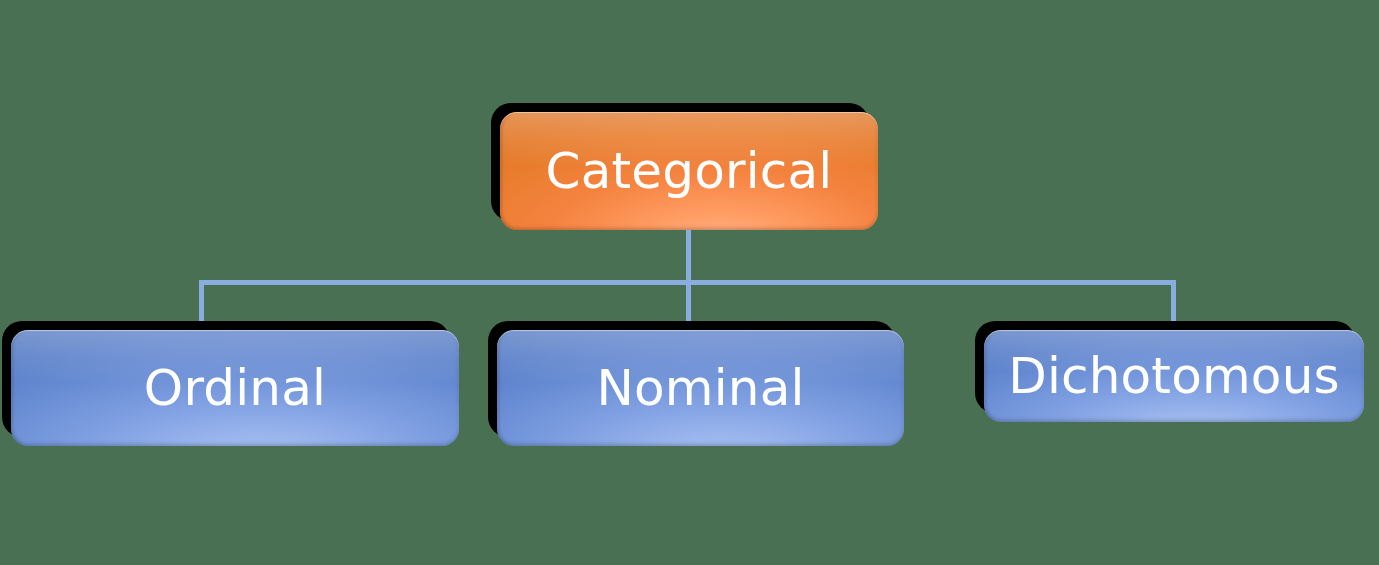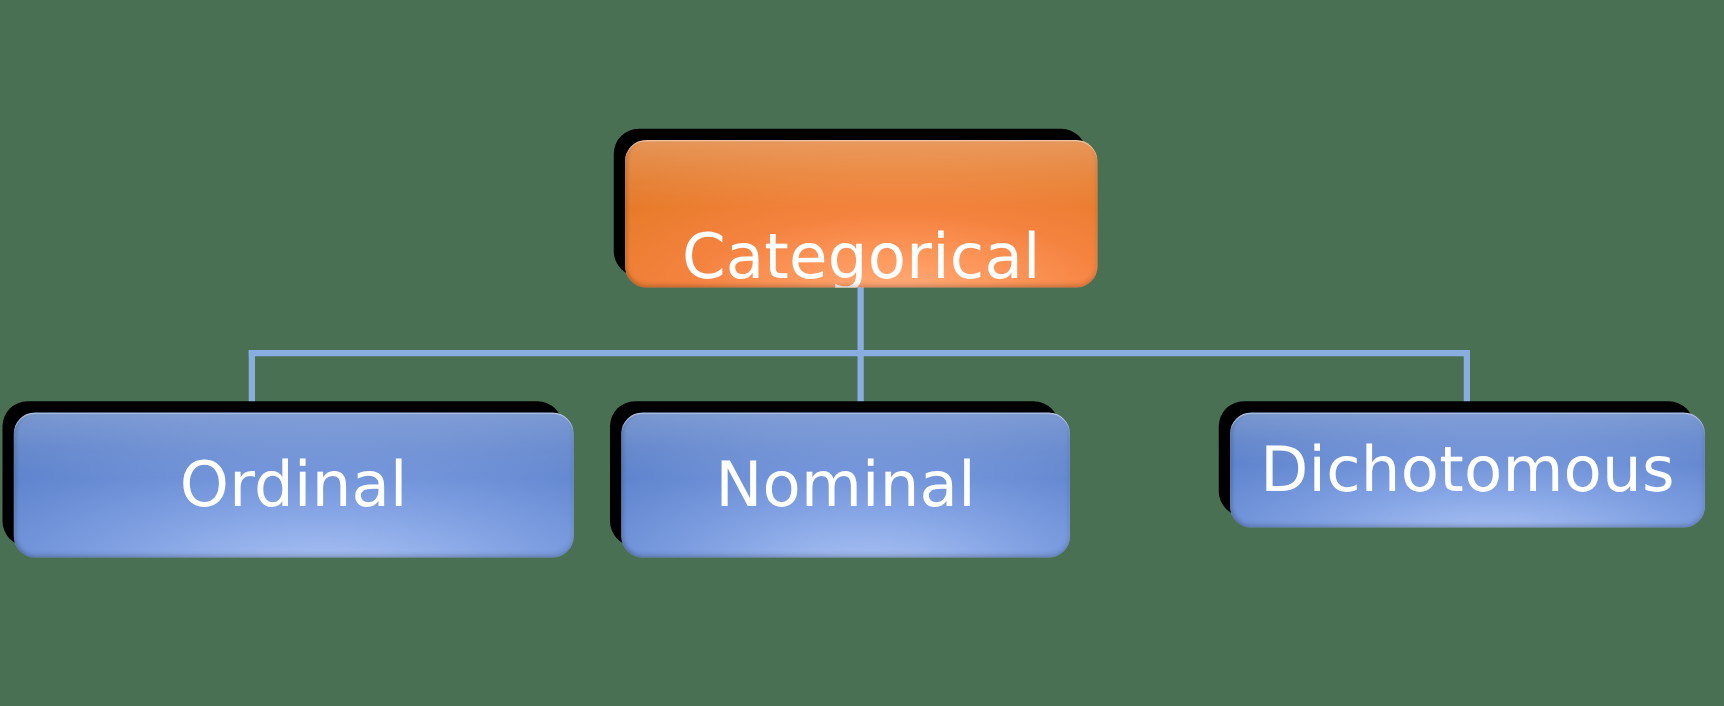--- a/index.html
+++ b/index.html
@@ -94,21 +94,20 @@
   
   .node-orange .node-face {
     background:
       radial-gradient(120% 150% at 58% 108%,
         #ffb083 0%,
         #ff9c62 16%,
         #f58340 38%,
         #e87c2c 60%,
         #df7220 80%,
         #d96c1b 100%);
-    align-items: flex-end;
   }
 
   
   .node-blue .node-face {
     background:
       radial-gradient(115% 150% at 55% 112%,
         #a9c2f2 0%,
         #9bb6ee 14%,
         #82a2e3 32%,
         #6c8fd6 52%,
@@ -146,21 +145,21 @@
 
   <div class="node node-blue node-clip-left" style="left:11px; top:330px; width:448px; height:116px;">
     <div class="node-shadow"></div>
     <div class="node-face">
       <div class="node-gloss"></div>
       <div class="node-rim"></div>
       <span class="node-label">Ordinal</span>
     </div>
   </div>
 
-  <div class="node node-blue" style="left:497px; top:330px; width:359px; height:116px;">
+  <div class="node node-blue" style="left:497px; top:330px; width:407px; height:116px;">
     <div class="node-shadow"></div>
     <div class="node-face">
       <div class="node-gloss"></div>
       <div class="node-rim"></div>
       <span class="node-label">Nominal</span>
     </div>
   </div>
 
   <div class="node node-blue" style="left:984px; top:330px; width:380px; height:92px;">
     <div class="node-shadow"></div>

